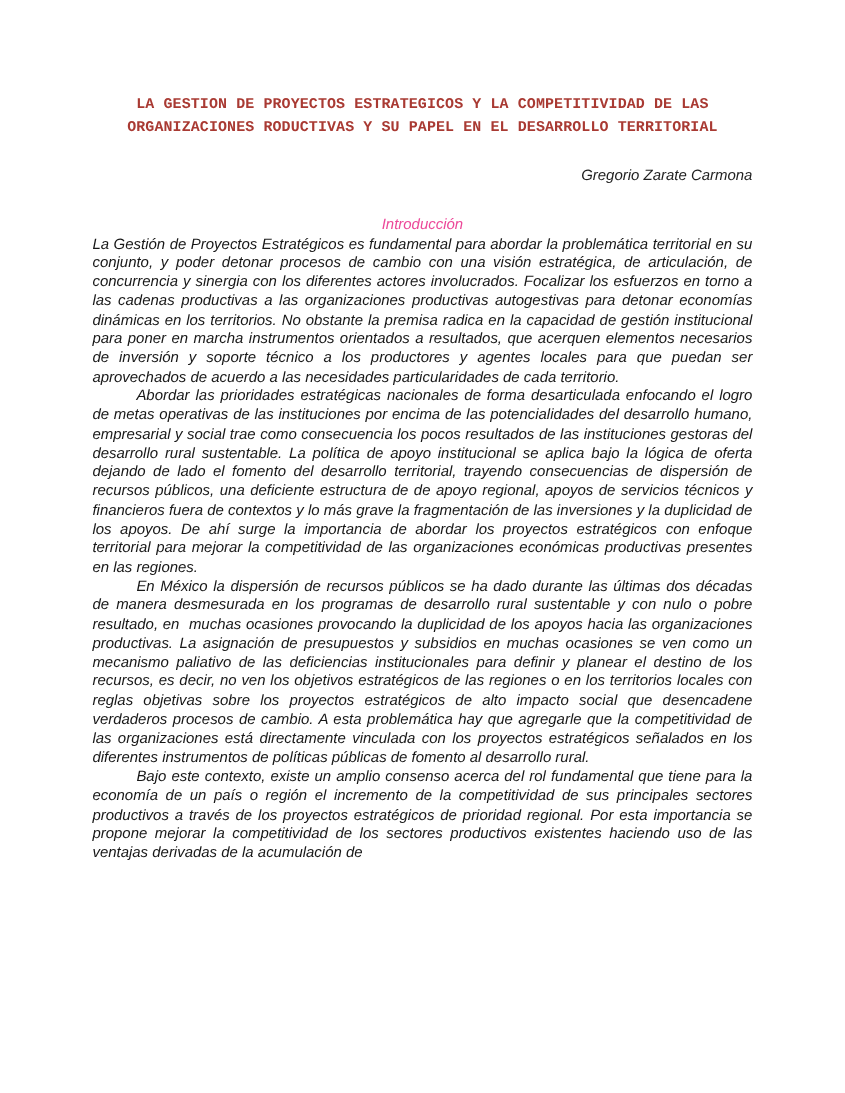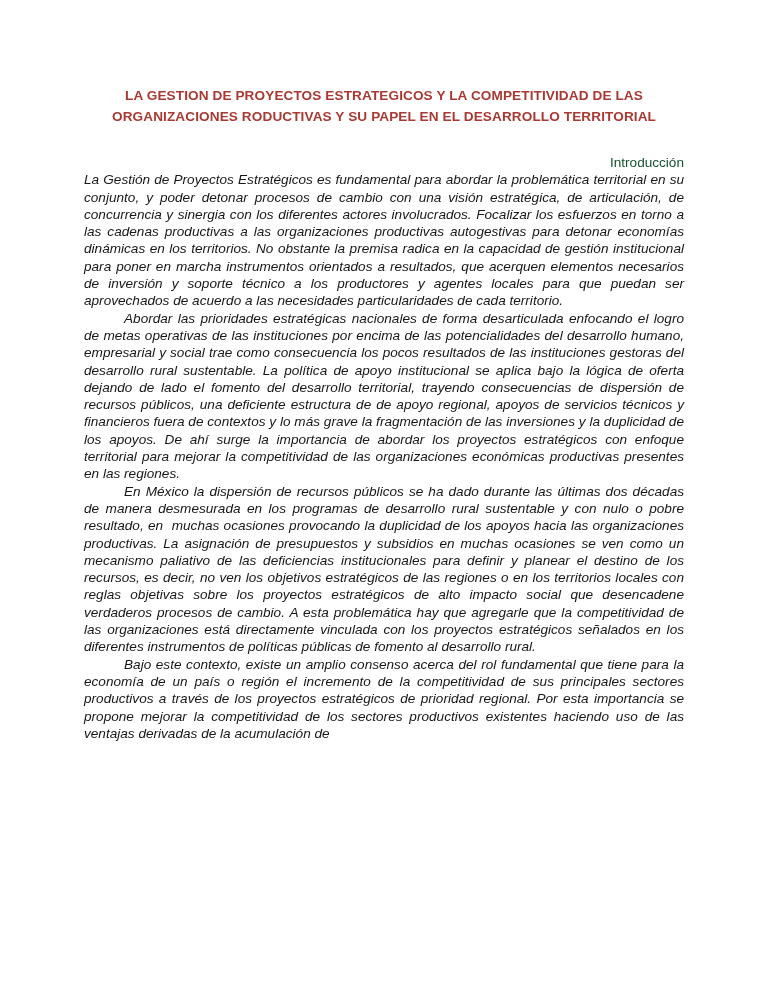--- a/index.html
+++ b/index.html
@@ -28,21 +28,21 @@
   .content {
     position: absolute;
     left: 84px;
     top: 86px;
     width: 600px;
   }
 
   .doc-title {
     margin: 0 0 0 0;
     padding: 0;
-    font-family: Liberation Sans, sans-serif;
+    font-family: Liberation Mono, monospace;
     font-size: 13.6px;
     font-weight: bold;
     line-height: 20.5px;
     color: #A93A33;
     text-align: center;
     letter-spacing: 0.1px;
   }
 
   .author-line {
     margin: 0;
@@ -56,24 +56,25 @@
     color: #1f1f1f;
     text-align: right;
   }
 
   .section-heading {
     margin: 0;
     padding: 0;
     margin-top: 27px;
     font-family: "Liberation Sans", sans-serif;
     font-size: 13.6px;
+    font-style: italic;
     font-weight: normal;
     line-height: 17.3px;
-    color: #14532d;
-    text-align: right;
+    color: #ec4899;
+    text-align: center;
   }
 
   p.body-text {
     margin: 0;
     padding: 0;
     font-family: "Liberation Sans", sans-serif;
     font-size: 13.6px;
     line-height: 17.3px;
     color: #171717;
     text-align: justify;
@@ -88,20 +89,21 @@
   }
 </style>
 </head>
 <body>
 
 <div class="page">
   <div class="content">
 
     <h1 class="doc-title">LA GESTION DE PROYECTOS ESTRATEGICOS Y LA COMPETITIVIDAD DE LAS ORGANIZACIONES RODUCTIVAS Y SU PAPEL EN EL DESARROLLO TERRITORIAL</h1>
 
+    <div class="author-line">Gregorio Zarate Carmona</div>
 
     <div class="section-heading">Introducción</div>
 
     <p class="body-text">La Gestión de Proyectos Estratégicos es fundamental para abordar la problemática territorial en su conjunto, y poder detonar procesos de cambio con una visión estratégica, de articulación, de concurrencia y sinergia con los diferentes actores involucrados. Focalizar los esfuerzos en torno a las cadenas productivas a las organizaciones productivas autogestivas para detonar economías dinámicas en los territorios. No obstante la premisa radica en la capacidad de gestión institucional para poner en marcha instrumentos orientados a resultados, que acerquen elementos necesarios de inversión y soporte técnico a los productores y agentes locales para que puedan ser aprovechados de acuerdo a las necesidades particularidades de cada territorio.</p>
 
     <p class="body-text indented">Abordar las prioridades estratégicas nacionales de forma desarticulada enfocando el logro de metas operativas de las instituciones por encima de las potencialidades del desarrollo humano, empresarial y social trae como consecuencia los pocos resultados de las instituciones gestoras del desarrollo rural sustentable. La política de apoyo institucional se aplica bajo la lógica de oferta dejando de lado el fomento del desarrollo territorial, trayendo consecuencias de dispersión de recursos públicos, una deficiente estructura de de apoyo regional, apoyos de servicios técnicos y financieros fuera de contextos y lo más grave la fragmentación de las inversiones y la duplicidad de los apoyos. De ahí surge la importancia de abordar los proyectos estratégicos con enfoque territorial para mejorar la competitividad de las organizaciones económicas productivas presentes en las regiones.</p>
 
     <p class="body-text indented">En México la dispersión de recursos públicos se ha dado durante las últimas dos décadas de manera desmesurada en los programas de desarrollo rural sustentable y con nulo o pobre resultado, en  muchas ocasiones provocando la duplicidad de los apoyos hacia las organizaciones productivas. La asignación de presupuestos y subsidios en muchas ocasiones se ven como un mecanismo paliativo de las deficiencias institucionales para definir y planear el destino de los recursos, es decir, no ven los objetivos estratégicos de las regiones o en los territorios locales con reglas objetivas sobre los proyectos estratégicos de alto impacto social que desencadene verdaderos procesos de cambio. A esta problemática hay que agregarle que la competitividad de las organizaciones está directamente vinculada con los proyectos estratégicos señalados en los diferentes instrumentos de políticas públicas de fomento al desarrollo rural.</p>
 
     <p class="body-text indented">Bajo este contexto, existe un amplio consenso acerca del rol fundamental que tiene para la economía de un país o región el incremento de la competitividad de sus principales sectores productivos a través de los proyectos estratégicos de prioridad regional. Por esta importancia se propone mejorar la competitividad de los sectores productivos existentes haciendo uso de las ventajas derivadas de la acumulación de</p>

